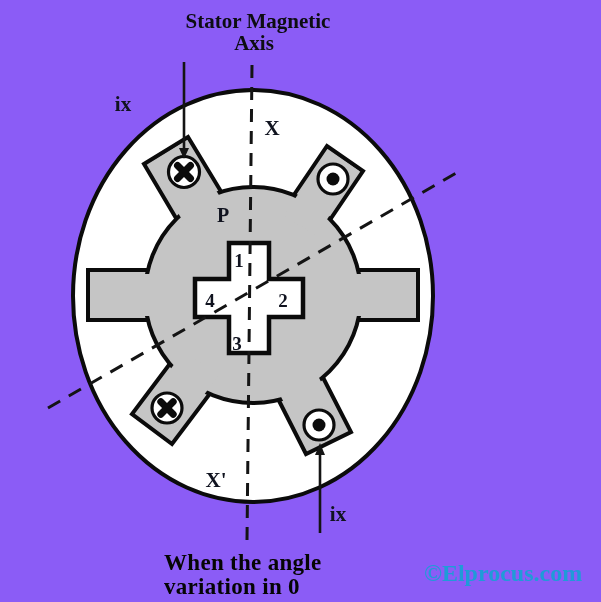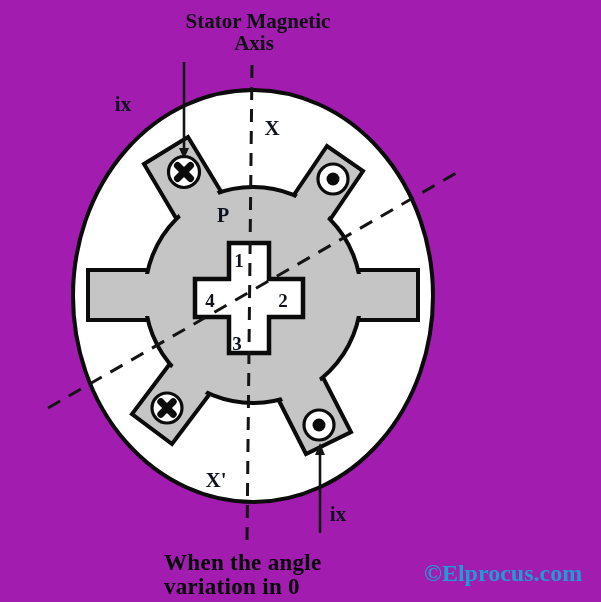--- a/index.html
+++ b/index.html
@@ -1,16 +1,16 @@
 <!DOCTYPE html>
 <html><head>
 <meta charset="utf-8">
 <style>
   html, body { margin: 0; padding: 0; background: #ffffff; }
-  .stage { width: 601px; height: 602px; position: relative; background: #a21caf; overflow: hidden; }
+  .stage { width: 601px; height: 602px; position: relative; background: #8b5cf6; overflow: hidden; }
   svg { display: block; }
   text { font-family: "Liberation Serif", "DejaVu Serif", serif; font-weight: bold; }
   .title-text   { font-size: 21px; fill: #0d0d12; }
   .lbl          { font-size: 21px; fill: #10131f; }
   .lbl-small    { font-size: 20px; fill: #10131f; }
   .digit        { font-size: 19px; fill: #10131f; }
   .caption-text { font-size: 23px; fill: #050505; letter-spacing: 0.3px; }
   .wm           { font-size: 24px; }
   .outline      { stroke: #0b0b0b; stroke-width: 4; }
 </style>

